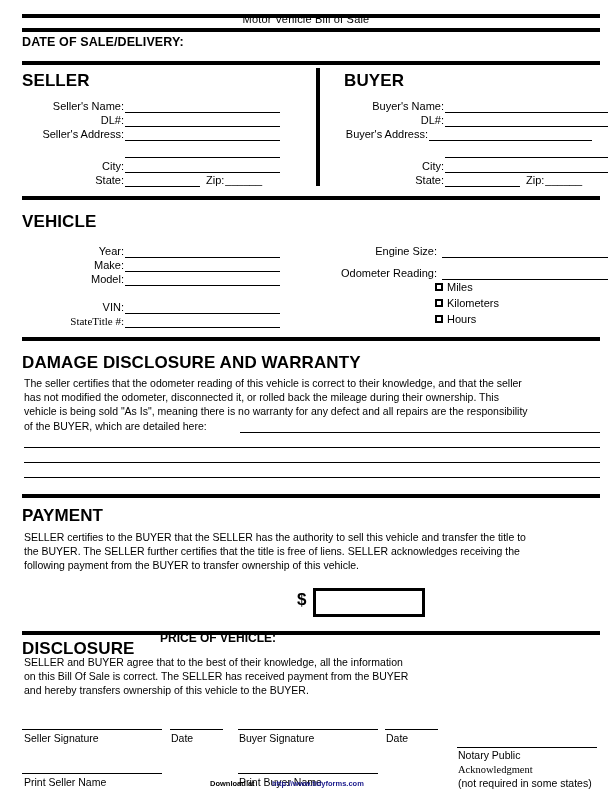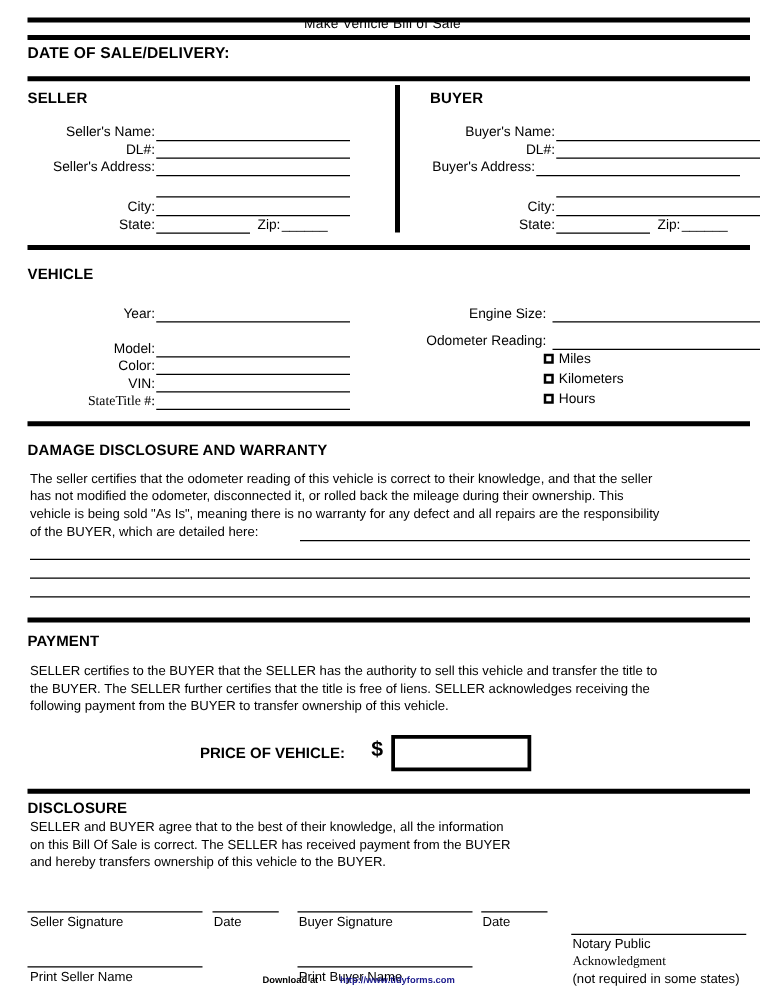--- a/index.html
+++ b/index.html
@@ -34,21 +34,21 @@
     position: absolute;
     left: 0; right: 0;
     text-align: center;
     font-size: 11px;
     letter-spacing: 0.2px;
   }
 
   .sec-head {
     position: absolute;
     font-weight: bold;
-    font-size: 12px;
+    font-size: 17px;
     letter-spacing: 0.1px;
   }
   .sec-head.big { font-size: 12.5px; }
 
   .para {
     position: absolute;
     font-size: 10.5px;
     line-height: 14.2px;
     text-align: left;
   }
@@ -100,20 +100,21 @@
     border: 2px solid #000;
     background: #fff;
     display: inline-block;
   }
 
   
   .price-label {
     position: absolute;
     font-weight: bold;
     font-size: 12px;
+    margin-top: 36px;
   }
   .dollar {
     position: absolute;
     font-weight: bold;
     font-size: 17px;
   }
   .pricebox {
     position: absolute;
     border: 3px solid #000;
     background: #fff;
@@ -139,21 +140,21 @@
     white-space: nowrap;
   }
   .footer-wm.link { color: #1a1a8c; font-weight: bold; }
 </style>
 </head>
 <body>
 
 <div class="page">
 
   <div class="rule" style="top:14px;"></div>
-  <div class="title-bar" style="top:13px;">Make Vehicle Bill of Sale</div>
+  <div class="title-bar" style="top:13px;">Motor Vehicle Bill of Sale</div>
   <div class="rule" style="top:28px;"></div>
 
   <div class="sec-head big" style="left:22px; top:35px;">DATE OF SALE/DELIVERY:</div>
   <div class="rule" style="top:61px;"></div>
 
   <div class="vdivider" style="left:316px; top:68px; height:118px;"></div>
 
   <div class="sec-head" style="left:22px; top:71px;">SELLER</div>
   <div class="sec-head" style="left:344px; top:71px;">BUYER</div>
 
@@ -212,26 +213,26 @@
   </div>
 
   <div class="rule" style="top:196px;"></div>
 
   <div class="sec-head" style="left:22px; top:212px;">VEHICLE</div>
 
   <div class="frow" style="left:10px; top:243px; width:270px;">
     <span class="lbl" style="width:115px;">Year:</span>
     <span class="line"></span>
   </div>
+  <div class="frow" style="left:10px; top:257px; width:270px;">
+    <span class="lbl" style="width:115px;">Make:</span>
+    <span class="line"></span>
+  </div>
   <div class="frow" style="left:10px; top:271px; width:270px;">
     <span class="lbl" style="width:115px;">Model:</span>
-    <span class="line"></span>
-  </div>
-  <div class="frow" style="left:10px; top:285px; width:270px;">
-    <span class="lbl" style="width:115px;">Color:</span>
     <span class="line"></span>
   </div>
   <div class="frow" style="left:10px; top:299px; width:270px;">
     <span class="lbl" style="width:115px;">VIN:</span>
     <span class="line"></span>
   </div>
   <div class="frow" style="left:10px; top:313px; width:270px;font-family:Liberation Serif, serif;">
     <span class="lbl" style="width:115px;">StateTitle #:</span>
     <span class="line"></span>
   </div>

